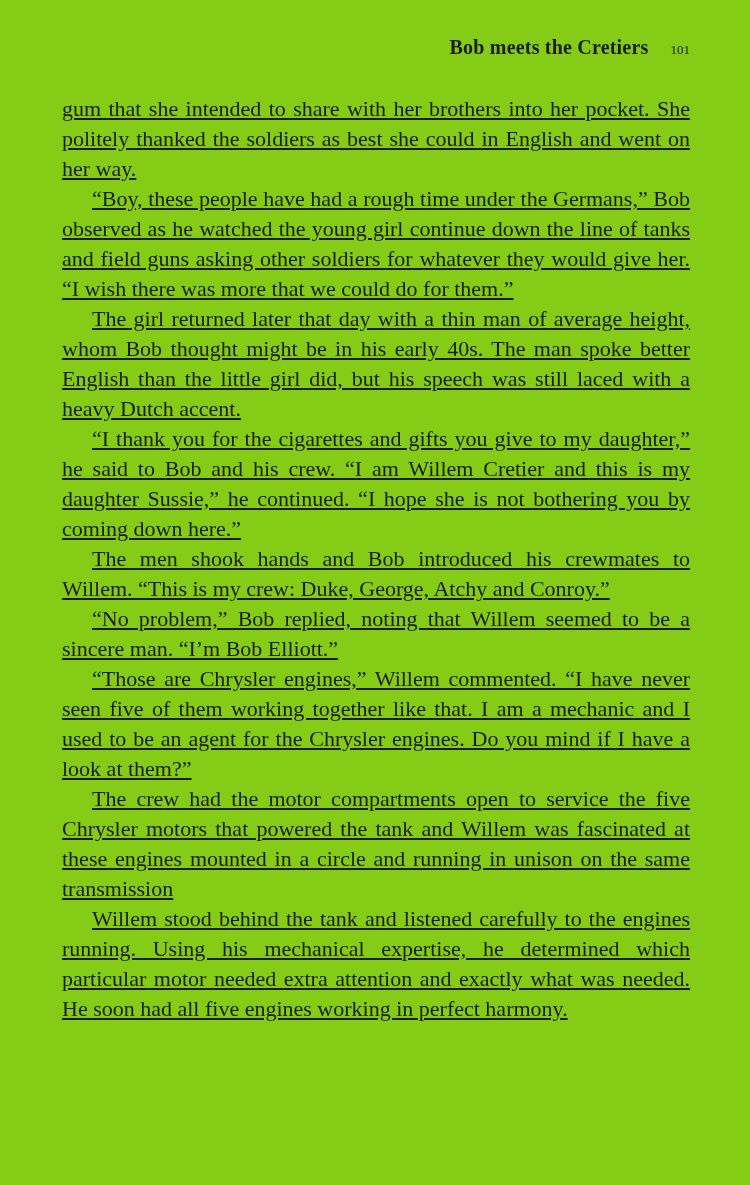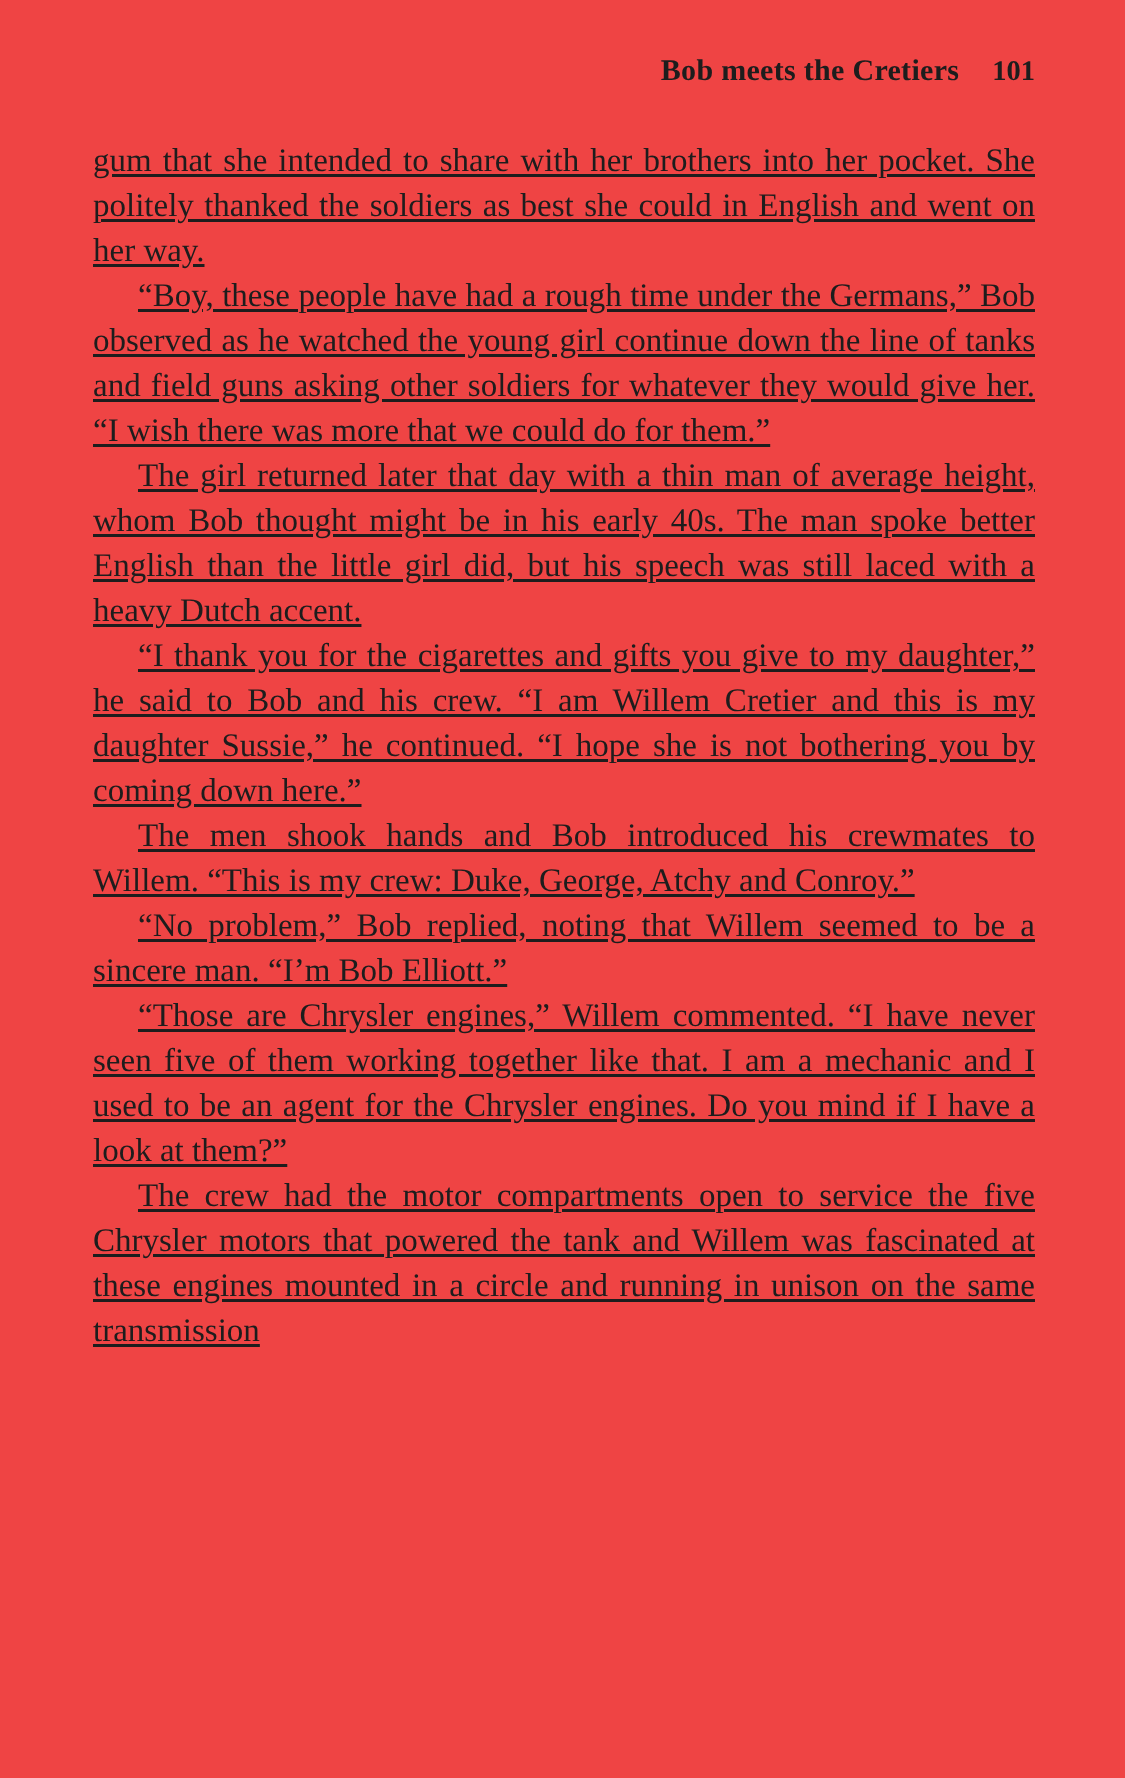--- a/index.html
+++ b/index.html
@@ -5,42 +5,42 @@
   html, body {
     margin: 0;
     padding: 0;
     background: #fdfdfd;
   }
   .page {
     position: relative;
     width: 750px;
     height: 1185px;
     box-sizing: border-box;
-    background: #ef4444;
+    background: #84cc16;
     color: #1d1d1d;
     font-family: "Liberation Serif", serif;
     padding: 36px 60px 0 62px;
     overflow: hidden;
   }
   .running-header {
     display: flex;
     justify-content: flex-end;
     align-items: baseline;
     font-size: 20px;
     line-height: 22px;
     margin: 0 0 33px 0;
   }
   .chapter-title {
     font-weight: bold;
     letter-spacing: 0.2px;
   }
   .page-number {
     margin-left: 22px;
-    font-size: 19px;
-    font-weight: bold;
+    font-size: 13px;
+    font-weight: normal;
   }
   .text-block {
     font-size: 22px;
     line-height: 30px;
     text-align: justify;
   }
   .text-block p {
     margin: 0;
     text-decoration: underline;
   }
@@ -60,15 +60,16 @@
 
   <div class="text-block">
     <p>gum that she intended to share with her brothers into her pocket. She politely thanked the soldiers as best she could in English and went on her way.</p>
     <p class="indent">“Boy, these people have had a rough time under the Germans,” Bob observed as he watched the young girl continue down the line of tanks and field guns asking other soldiers for whatever they would give her. “I wish there was more that we could do for them.”</p>
     <p class="indent">The girl returned later that day with a thin man of average height, whom Bob thought might be in his early 40s. The man spoke better English than the little girl did, but his speech was still laced with a heavy Dutch accent.</p>
     <p class="indent">“I thank you for the cigarettes and gifts you give to my daughter,” he said to Bob and his crew. “I am Willem Cretier and this is my daughter Sussie,” he continued. “I hope she is not bothering you by coming down here.”</p>
     <p class="indent">The men shook hands and Bob introduced his crewmates to Willem. “This is my crew: Duke, George, Atchy and Conroy.”</p>
     <p class="indent">“No problem,” Bob replied, noting that Willem seemed to be a sincere man. “I’m Bob Elliott.”</p>
     <p class="indent">“Those are Chrysler engines,” Willem commented. “I have never seen five of them working together like that. I am a mechanic and I used to be an agent for the Chrysler engines. Do you mind if I have a look at them?”</p>
     <p class="indent">The crew had the motor compartments open to service the five Chrysler motors that powered the tank and Willem was fascinated at these engines mounted in a circle and running in unison on the same transmission</p>
+    <p class="indent">Willem stood behind the tank and listened carefully to the engines running. Using his mechanical expertise, he determined which particular motor needed extra attention and exactly what was needed. He soon had all five engines working in perfect harmony.</p>
   </div>
 
 </div>
 
 </body></html>

